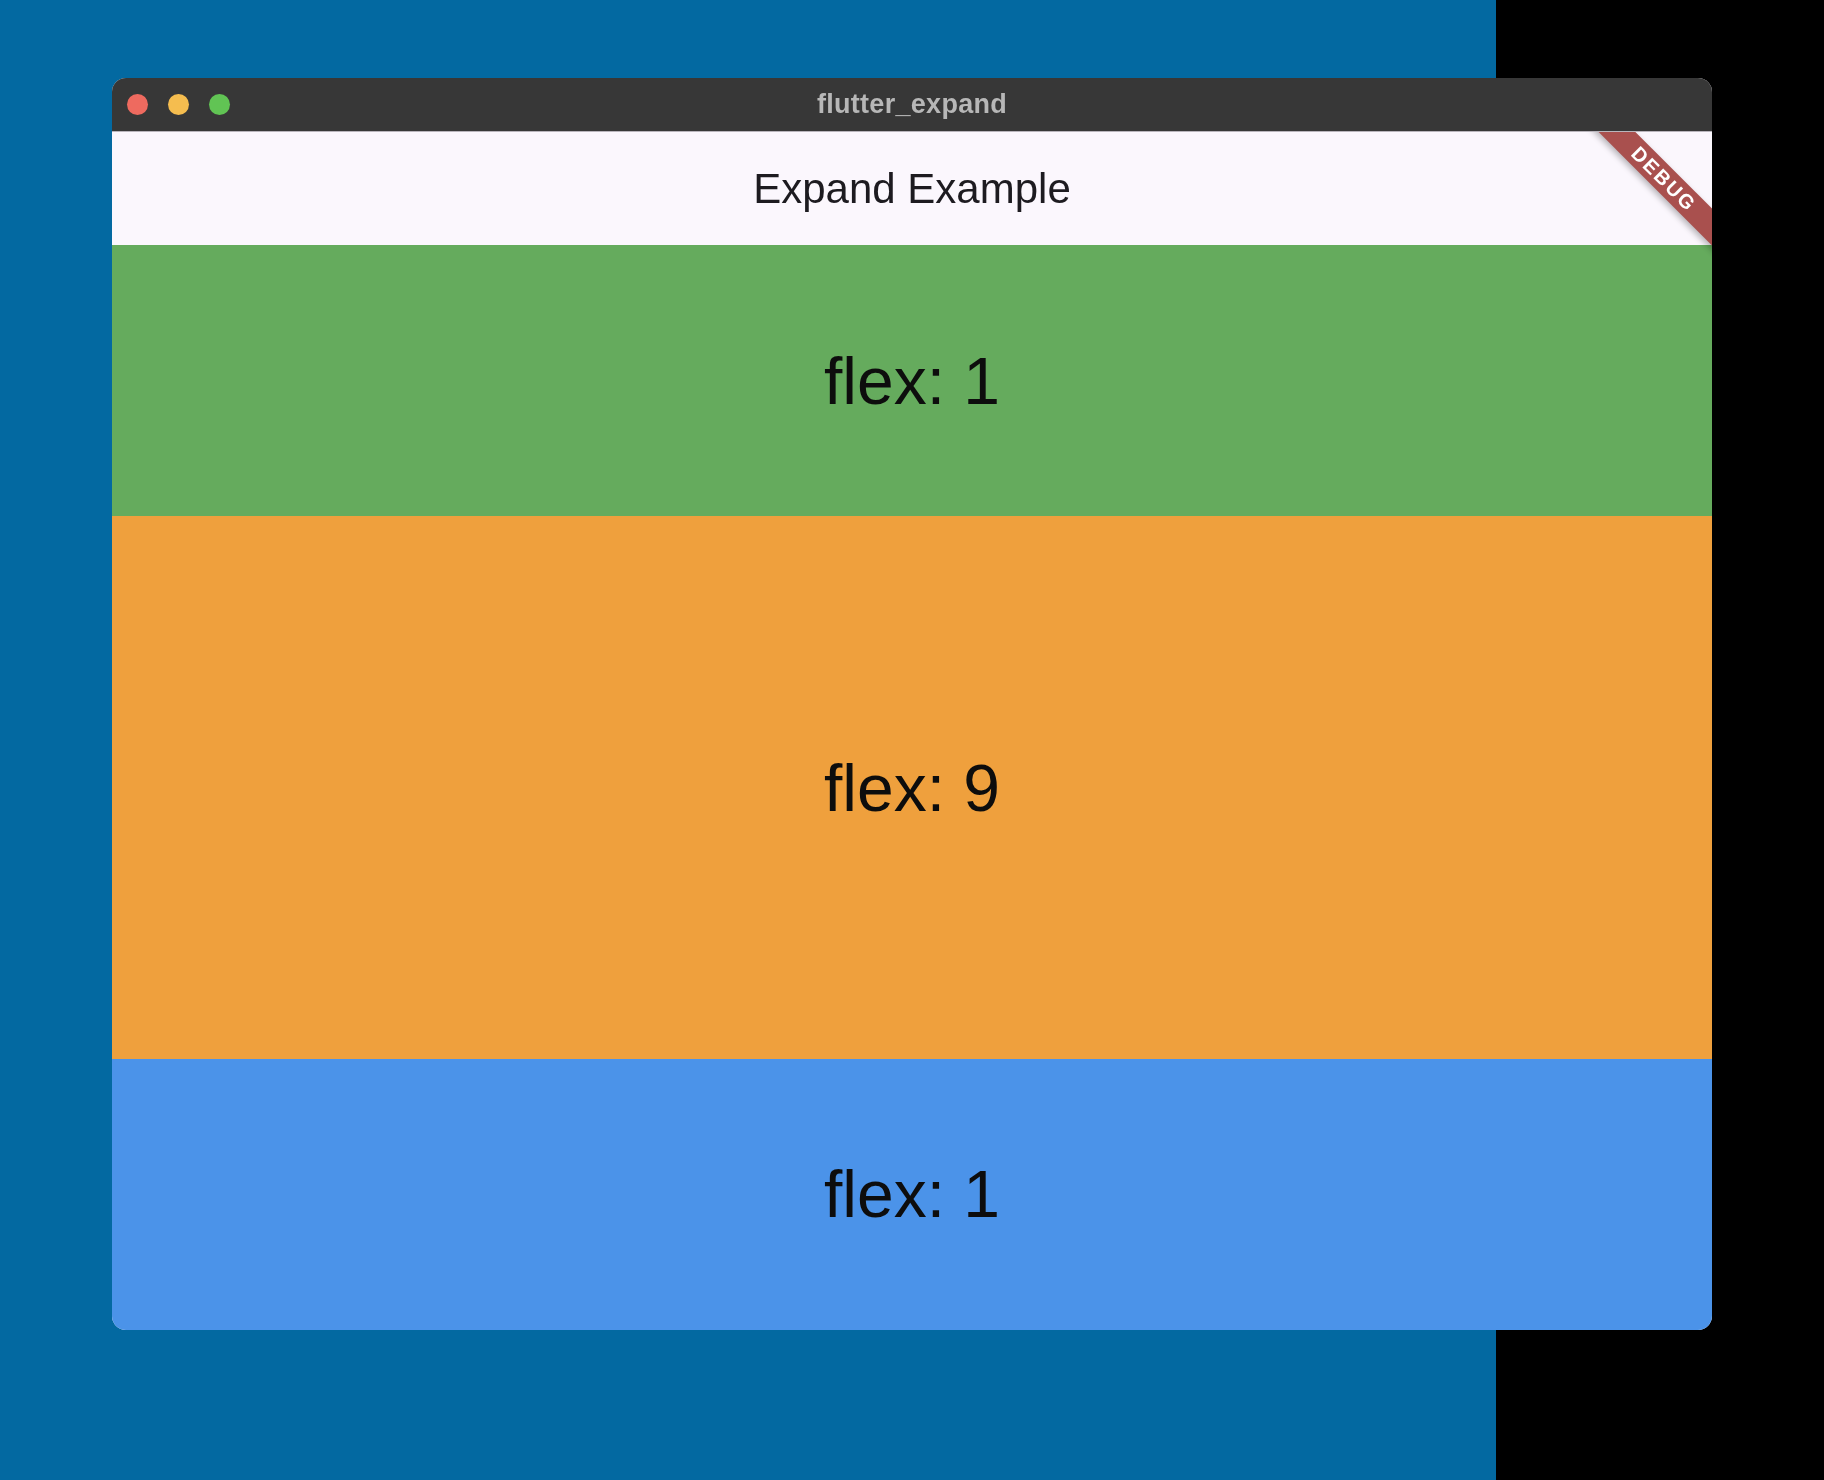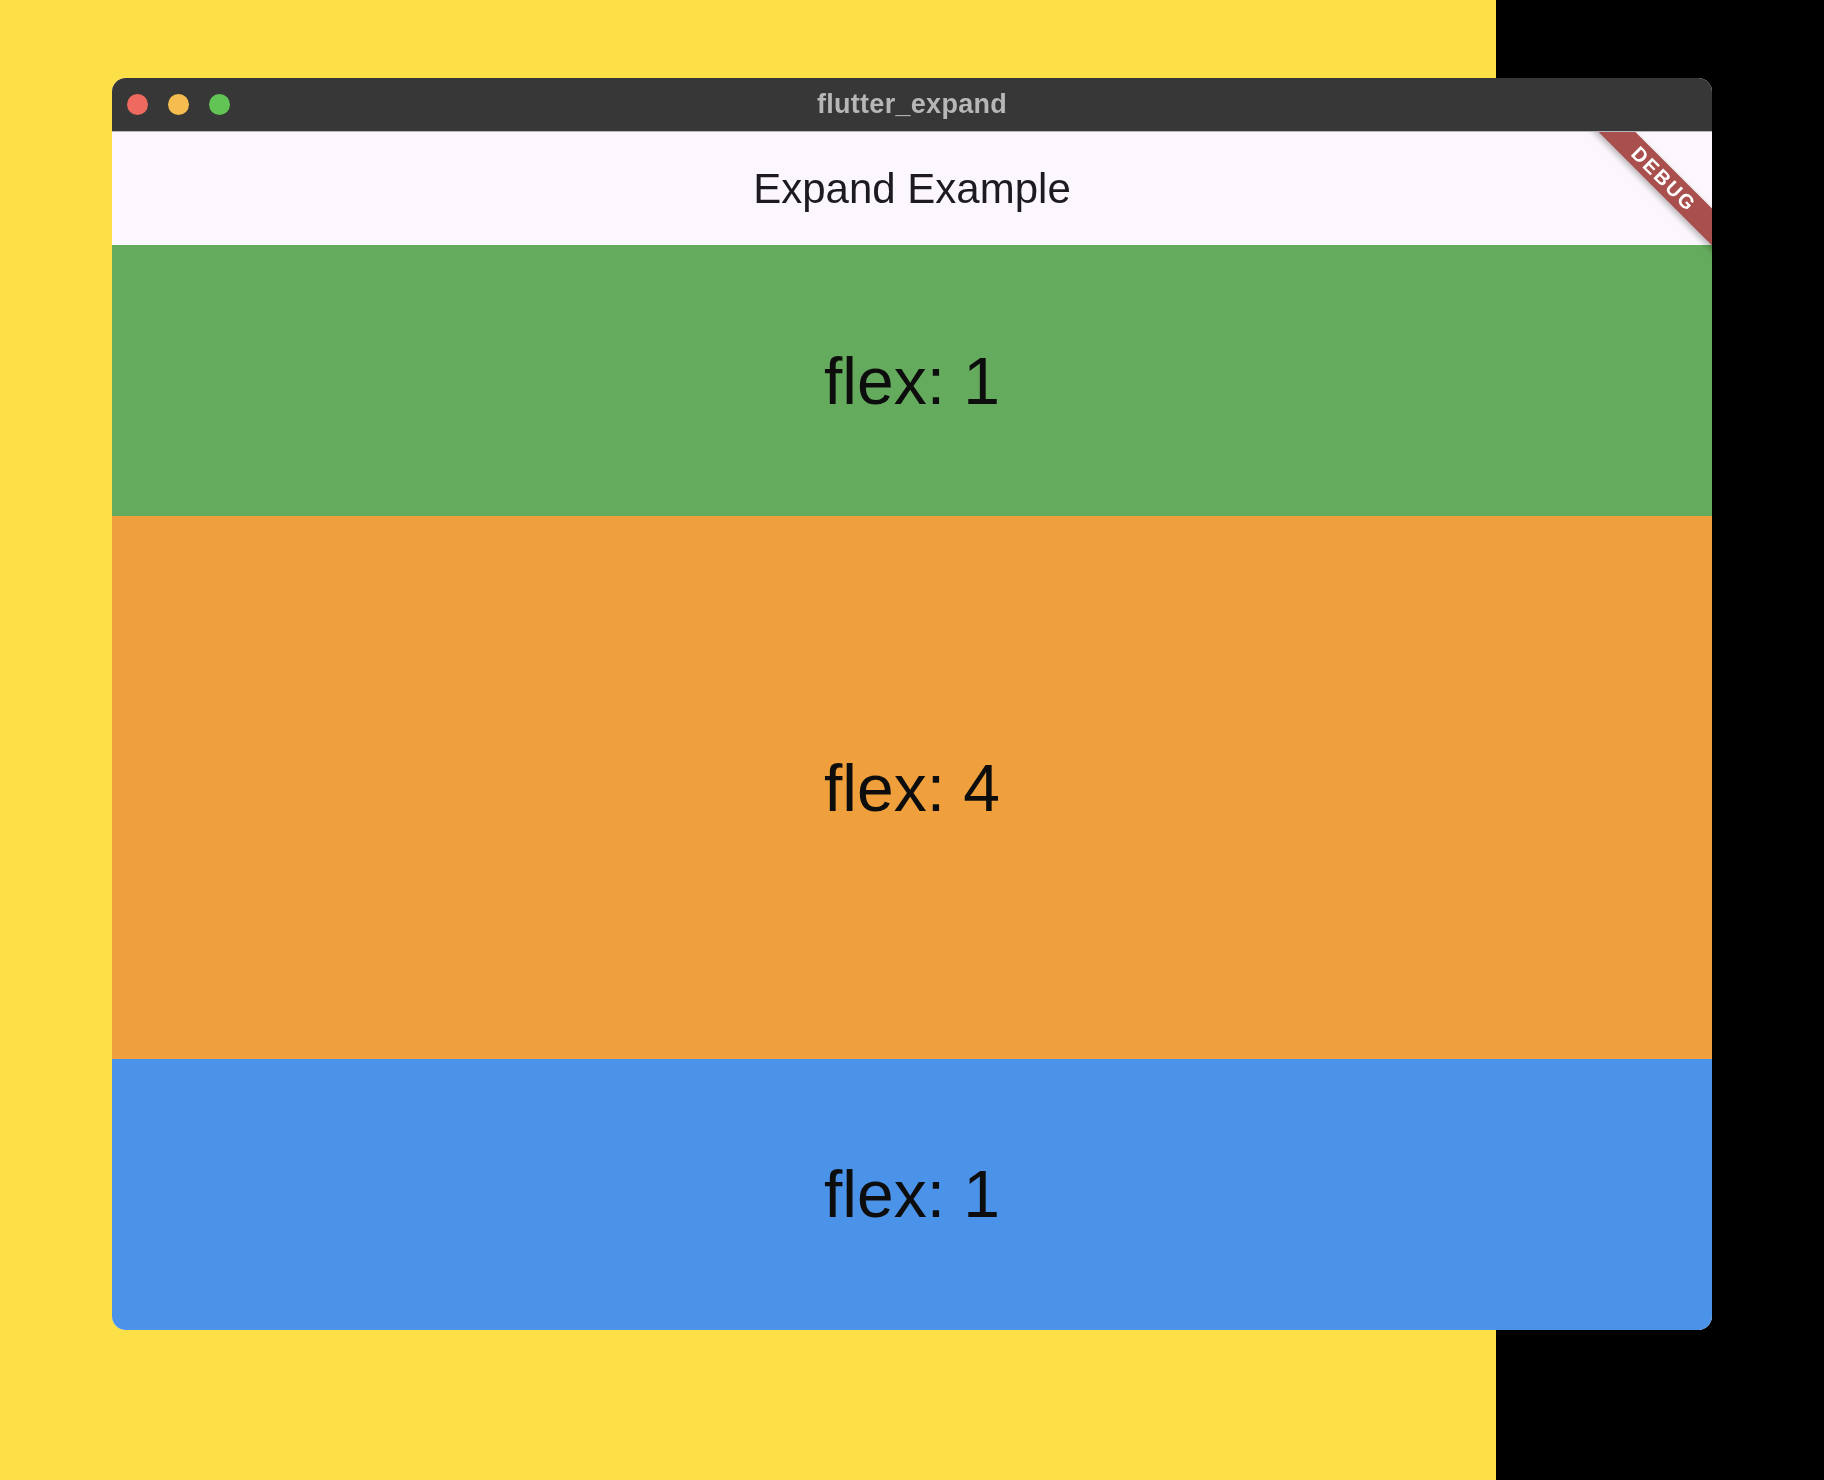--- a/index.html
+++ b/index.html
@@ -5,21 +5,21 @@
   html, body { margin: 0; padding: 0; }
   body {
     width: 1824px; height: 1480px;
     background: #000;
     font-family: "Liberation Sans", "DejaVu Sans", sans-serif;
     overflow: hidden;
   }
   .stage {
     position: relative;
     width: 1496px; height: 1480px;
-    background: #fde047;
+    background: #0369a1;
   }
   .window {
     position: absolute;
     left: 112px; top: 78px;
     width: 1600px; height: 1252px;
     border-radius: 14px;
     overflow: hidden;
     display: flex;
     flex-direction: column;
     background: #FBF7FD;
@@ -119,21 +119,21 @@
 
     <div class="appbar" style="background-color: rgb(251, 247, 253);">
       <div class="appbar-title">Expand Example</div>
     </div>
 
     <div class="content">
       <div class="band" style="background-color: rgb(101, 171, 93); flex: 1 1 0px;">
         <span class="band-label">flex: 1</span>
       </div>
       <div class="band" style="background-color: rgb(239, 160, 61); flex: 2 1 0px;">
-        <span class="band-label">flex: 4</span>
+        <span class="band-label">flex: 9</span>
       </div>
       <div class="band" style="background-color: rgb(75, 147, 233); flex: 1 1 0px;">
         <span class="band-label">flex: 1</span>
       </div>
     </div>
 
     <div class="banner-corner">
       <div class="ribbon" style="background-color: rgb(169, 80, 78);">DEBUG</div>
     </div>
 

